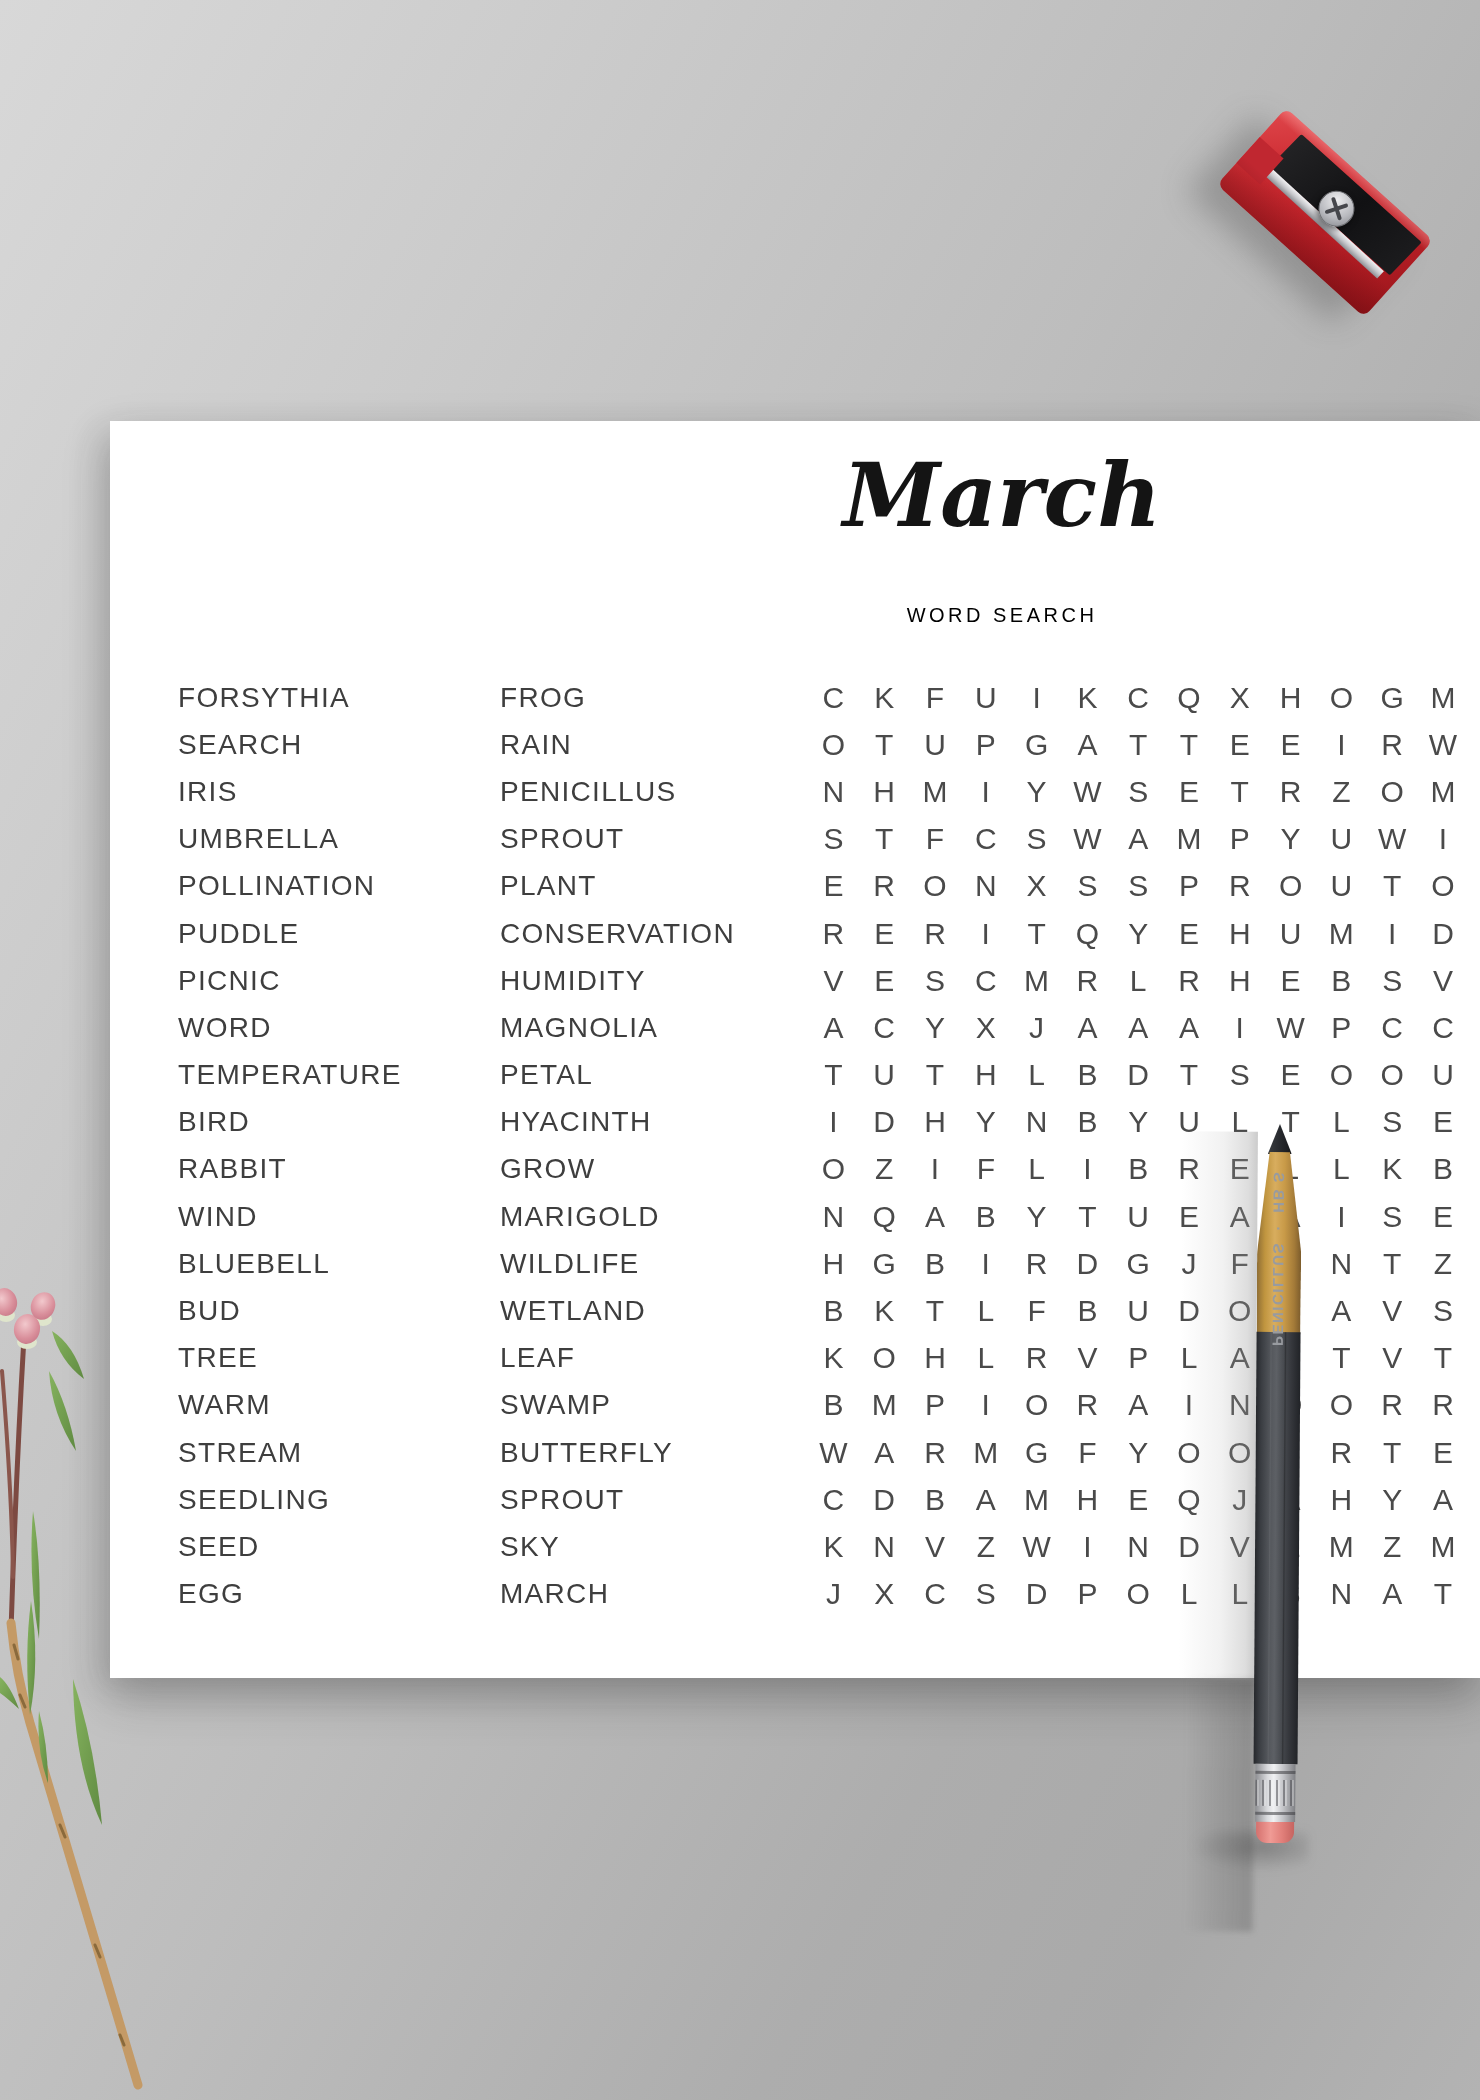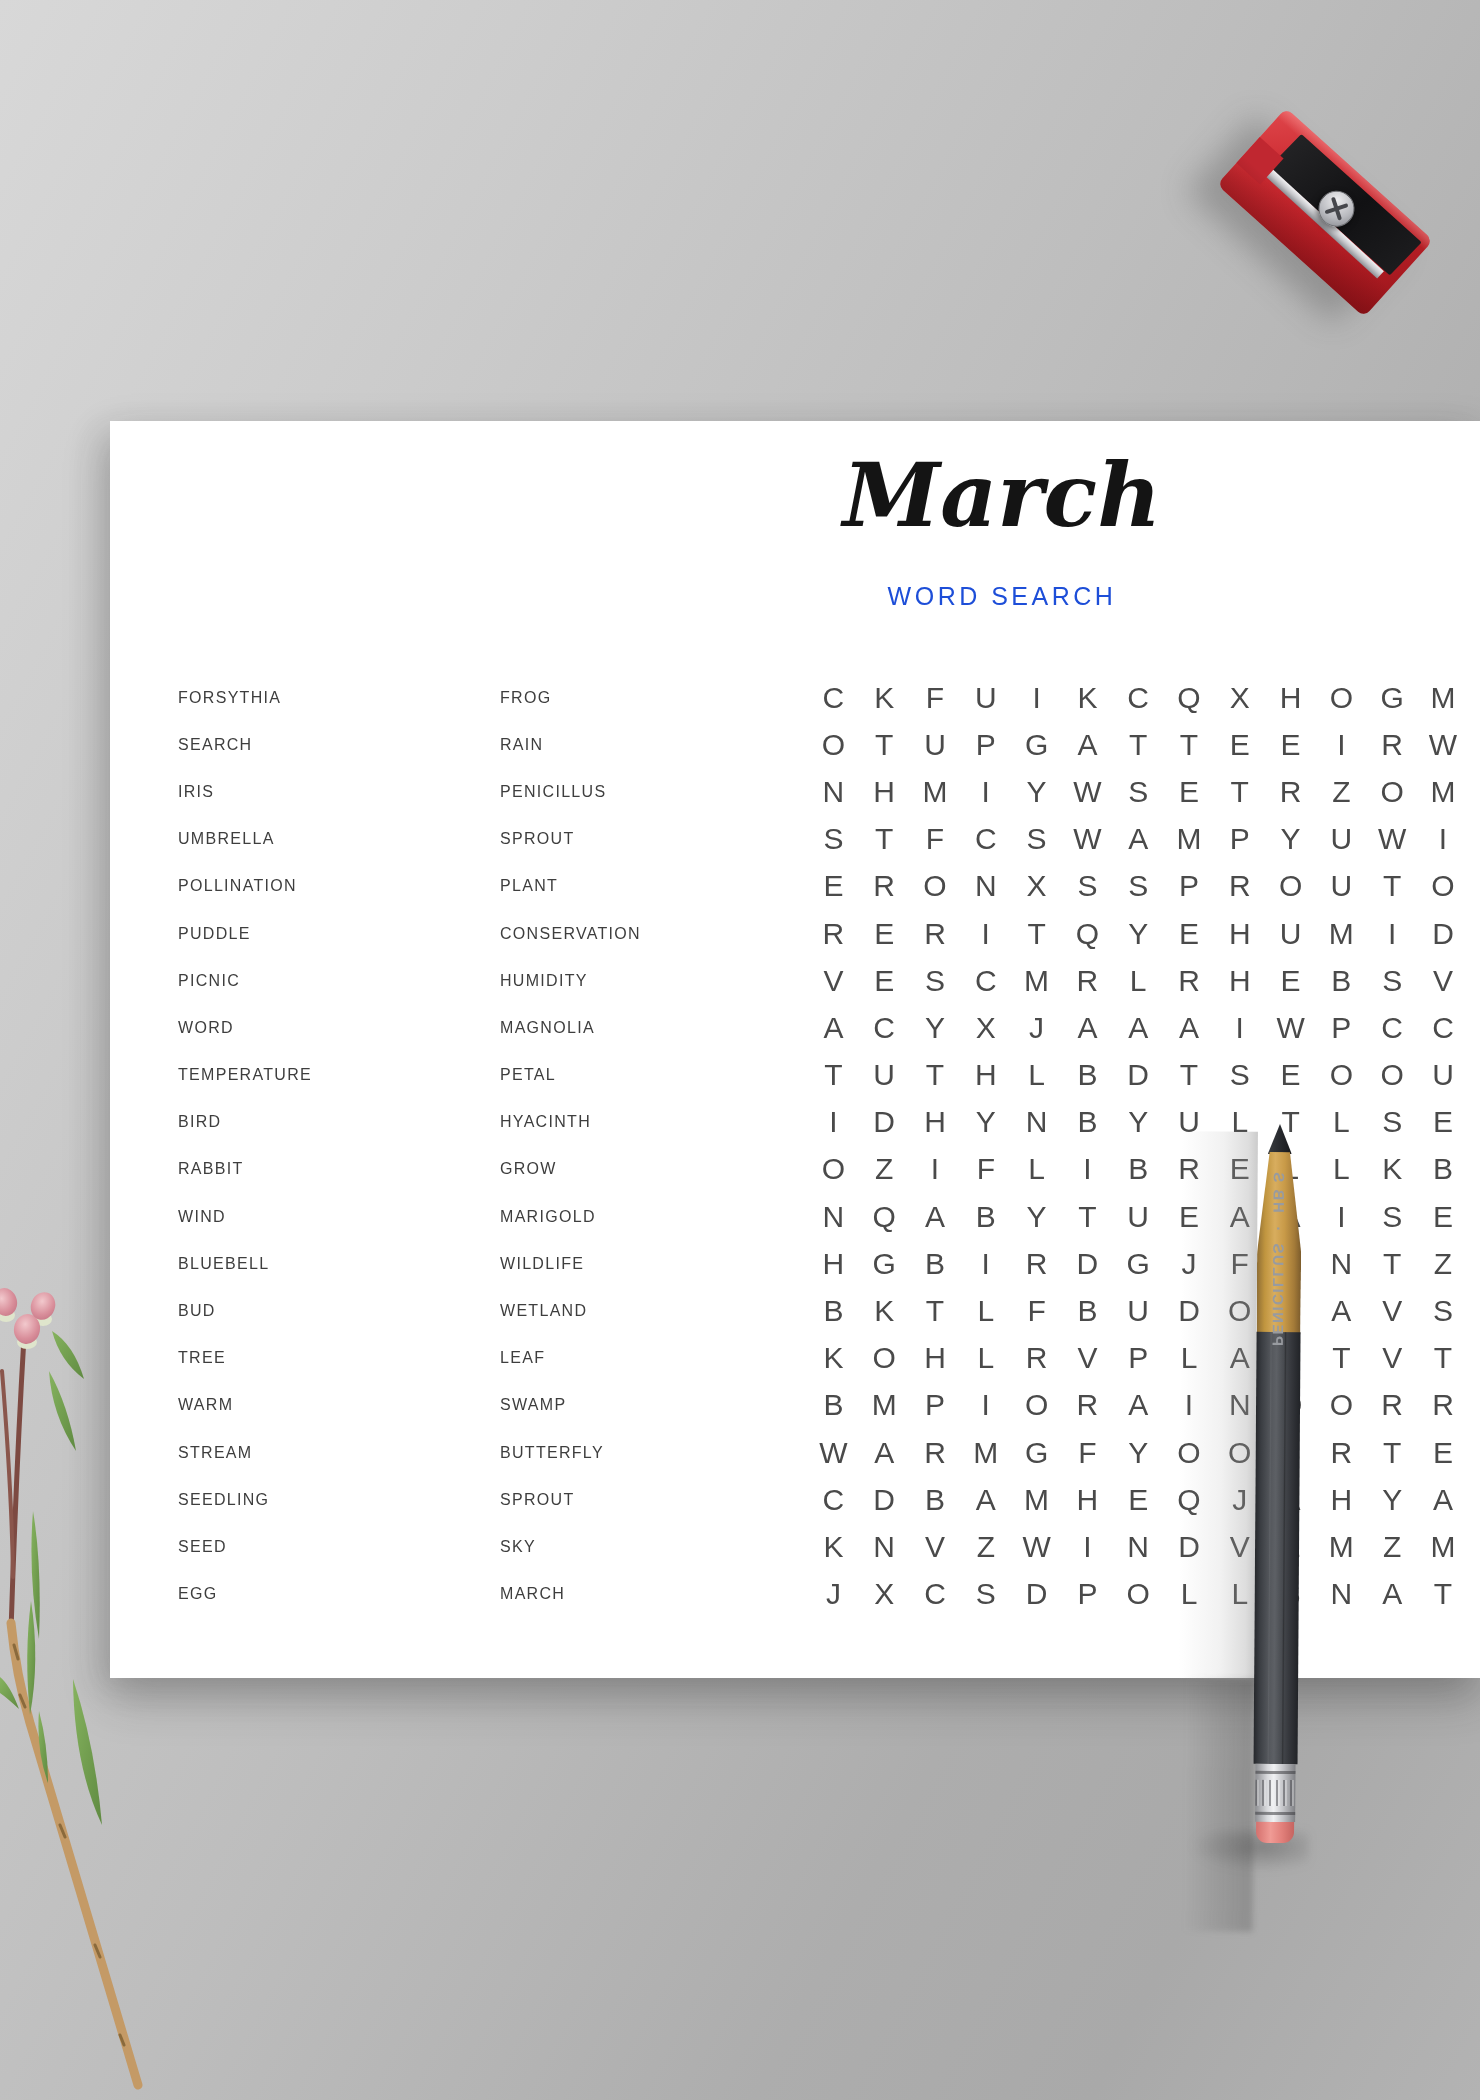--- a/index.html
+++ b/index.html
@@ -6,27 +6,27 @@
   body{width:1480px;height:2100px;position:relative;overflow:hidden;
        font-family:"Liberation Sans","DejaVu Sans",sans-serif;}
   .bg{position:absolute;inset:0;
       background:linear-gradient(118deg,#d8d8d8 0%,#cccccc 22%,#bdbdbd 48%,#adadad 72%,#a9a9a9 85%,#b3b3b3 100%);}
   .paper{position:absolute;left:110px;top:421px;width:1370px;height:1257px;background:#ffffff;
          box-shadow:0 20px 42px rgba(40,40,40,.28), -12px 10px 30px rgba(60,60,60,.12);}
   
   .title{position:absolute;left:1002px;top:438px;transform:translateX(-50%);
          font-family:"DejaVu Serif","Liberation Serif",serif;font-style:italic;font-weight:700;
          font-size:88px;line-height:1.3;color:#141414;white-space:nowrap;}
-  .subtitle{position:absolute;left:1002px;top:582px;transform:translateX(-50%);
-            font-size:25px;letter-spacing:3.5px;color:#1d4ed8;white-space:nowrap;}
+  .subtitle{position:absolute;left:1002px;top:604px;transform:translateX(-50%);
+            font-size:20px;letter-spacing:3.5px;color:#000000;white-space:nowrap;}
   
   .words-col{position:absolute;top:674px;}
   .words-col.left{left:178px;} .words-col.right{left:500px;}
   .words-col .word-row{height:47.2px;display:flex;align-items:center;
-        font-size:16px;letter-spacing:1.3px;color:#3e3e3e;}
+        font-size:28px;letter-spacing:1.3px;color:#3e3e3e;}
   
   .letter-grid{position:absolute;left:808px;top:674px;display:grid;
                grid-template-columns:repeat(13,50.8px);grid-auto-rows:47.2px;}
   .letter-grid span{display:flex;align-items:center;justify-content:center;
                font-size:30px;font-weight:300;color:#4a4a4a;}
   
   .sharpener{position:absolute;left:1226px;top:161px;width:198px;height:103px;
              transform:rotate(42deg);border-radius:8px;
              background:linear-gradient(135deg,#e0474b 0%,#cb2a31 30%,#b81f26 62%,#9a151b 100%);
              box-shadow:-18px 26px 30px rgba(80,80,80,.35);}

